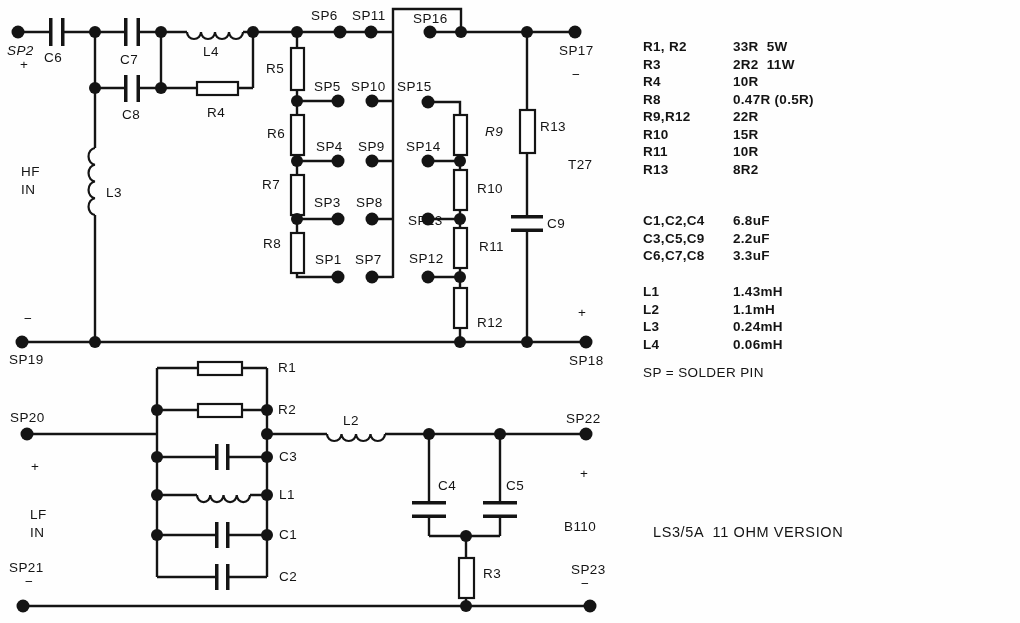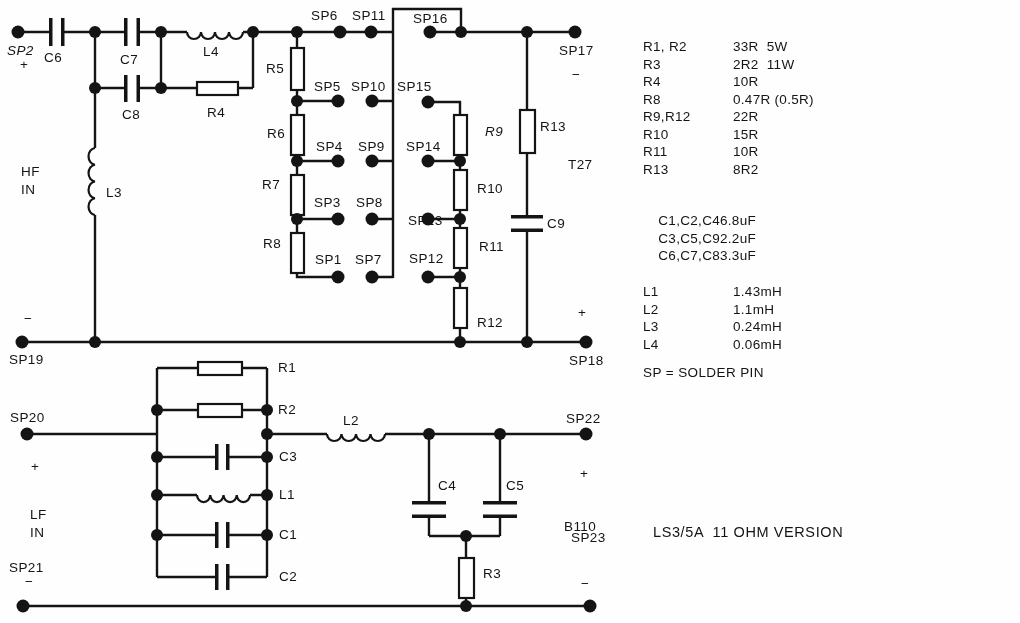--- a/index.html
+++ b/index.html
@@ -4,21 +4,21 @@
 <style>
   html,body{margin:0;padding:0;background:#ffffff;}
   #page{position:relative;width:1020px;height:623px;background:#fefefe;overflow:hidden;
         font-family:"Liberation Sans",sans-serif;color:#141414;}
   #circuit{position:absolute;left:0;top:0;}
   .lbl{position:absolute;white-space:pre;font-size:13.5px;line-height:14px;
        letter-spacing:0.4px;color:#141414;}
   .lbl.big{font-size:14.5px;letter-spacing:0.6px;}
   #parts-list{position:absolute;left:0;top:0;}
   .pgroup{position:absolute;}
-  .prow{display:flex;height:17.5px;font-size:13.5px;letter-spacing:0.3px;white-space:pre;}
+  .prow{display:flex;height:17.5px;font-size:13.5px;letter-spacing:0.3px;white-space:pre;font-weight:bold;}
   .pname{display:inline-block;width:90px;flex:0 0 90px;}
   .pval{display:inline-block;}
 </style>
 </head>
 <body>
 
 <div id="page">
 
   <svg id="circuit" width="1020" height="623" viewBox="0 0 1020 623">
 
@@ -214,38 +214,38 @@
       <span class="lbl" style="left: 279px; top: 488px;">L1</span>
       <span class="lbl" style="left: 279px; top: 528px; text-align: center;">C1</span>
       <span class="lbl" style="left: 279px; top: 570px;">C2</span>
       <span class="lbl" style="left: 343px; top: 414px;">L2</span>
       <span class="lbl" style="left: 438px; top: 479px;">C4</span>
       <span class="lbl" style="left: 506px; top: 479px;">C5</span>
       <span class="lbl" style="left: 483px; top: 567px;">R3</span>
       <span class="lbl" style="left: 566px; top: 412px;">SP22</span>
       <span class="lbl" style="left: 580px; top: 467px;">+</span>
       <span class="lbl" style="left: 564px; top: 520px;">B110</span>
-      <span class="lbl" style="left: 571px; top: 531px;">SP23</span>
+      <span class="lbl" style="left: 571px; top: 563px;">SP23</span>
       <span class="lbl" style="left: 581px; top: 577px;">−</span>
       <span class="lbl" style="left: 643px; top: 366px;">SP = SOLDER PIN</span>
       <span class="lbl big" style="left: 653px; top: 506px; margin-top: 19px;">LS3/5A  11 OHM VERSION</span>
     </div>
 
   <div id="parts-list">
       <div class="pgroup" style="left: 643px; top: 39px;">
         <div class="prow"><span class="pname">R1, R2</span><span class="pval">33R  5W</span></div>
         <div class="prow"><span class="pname">R3</span><span class="pval">2R2  11W</span></div>
         <div class="prow"><span class="pname">R4</span><span class="pval">10R</span></div>
         <div class="prow"><span class="pname">R8</span><span class="pval">0.47R (0.5R)</span></div>
         <div class="prow"><span class="pname">R9,R12</span><span class="pval">22R</span></div>
         <div class="prow"><span class="pname">R10</span><span class="pval">15R</span></div>
         <div class="prow"><span class="pname">R11</span><span class="pval">10R</span></div>
         <div class="prow"><span class="pname">R13</span><span class="pval">8R2</span></div>
       </div>
-      <div class="pgroup" style="left: 630px; top: 213px; text-align: right;">
+      <div class="pgroup" style="left: 643px; top: 213px;">
         <div class="prow"><span class="pname">C1,C2,C4</span><span class="pval">6.8uF</span></div>
         <div class="prow"><span class="pname">C3,C5,C9</span><span class="pval">2.2uF</span></div>
         <div class="prow"><span class="pname">C6,C7,C8</span><span class="pval">3.3uF</span></div>
       </div>
       <div class="pgroup" style="left: 643px; top: 284px;">
         <div class="prow"><span class="pname">L1</span><span class="pval">1.43mH</span></div>
         <div class="prow"><span class="pname">L2</span><span class="pval">1.1mH</span></div>
         <div class="prow"><span class="pname">L3</span><span class="pval">0.24mH</span></div>
         <div class="prow"><span class="pname">L4</span><span class="pval">0.06mH</span></div>
       </div>

